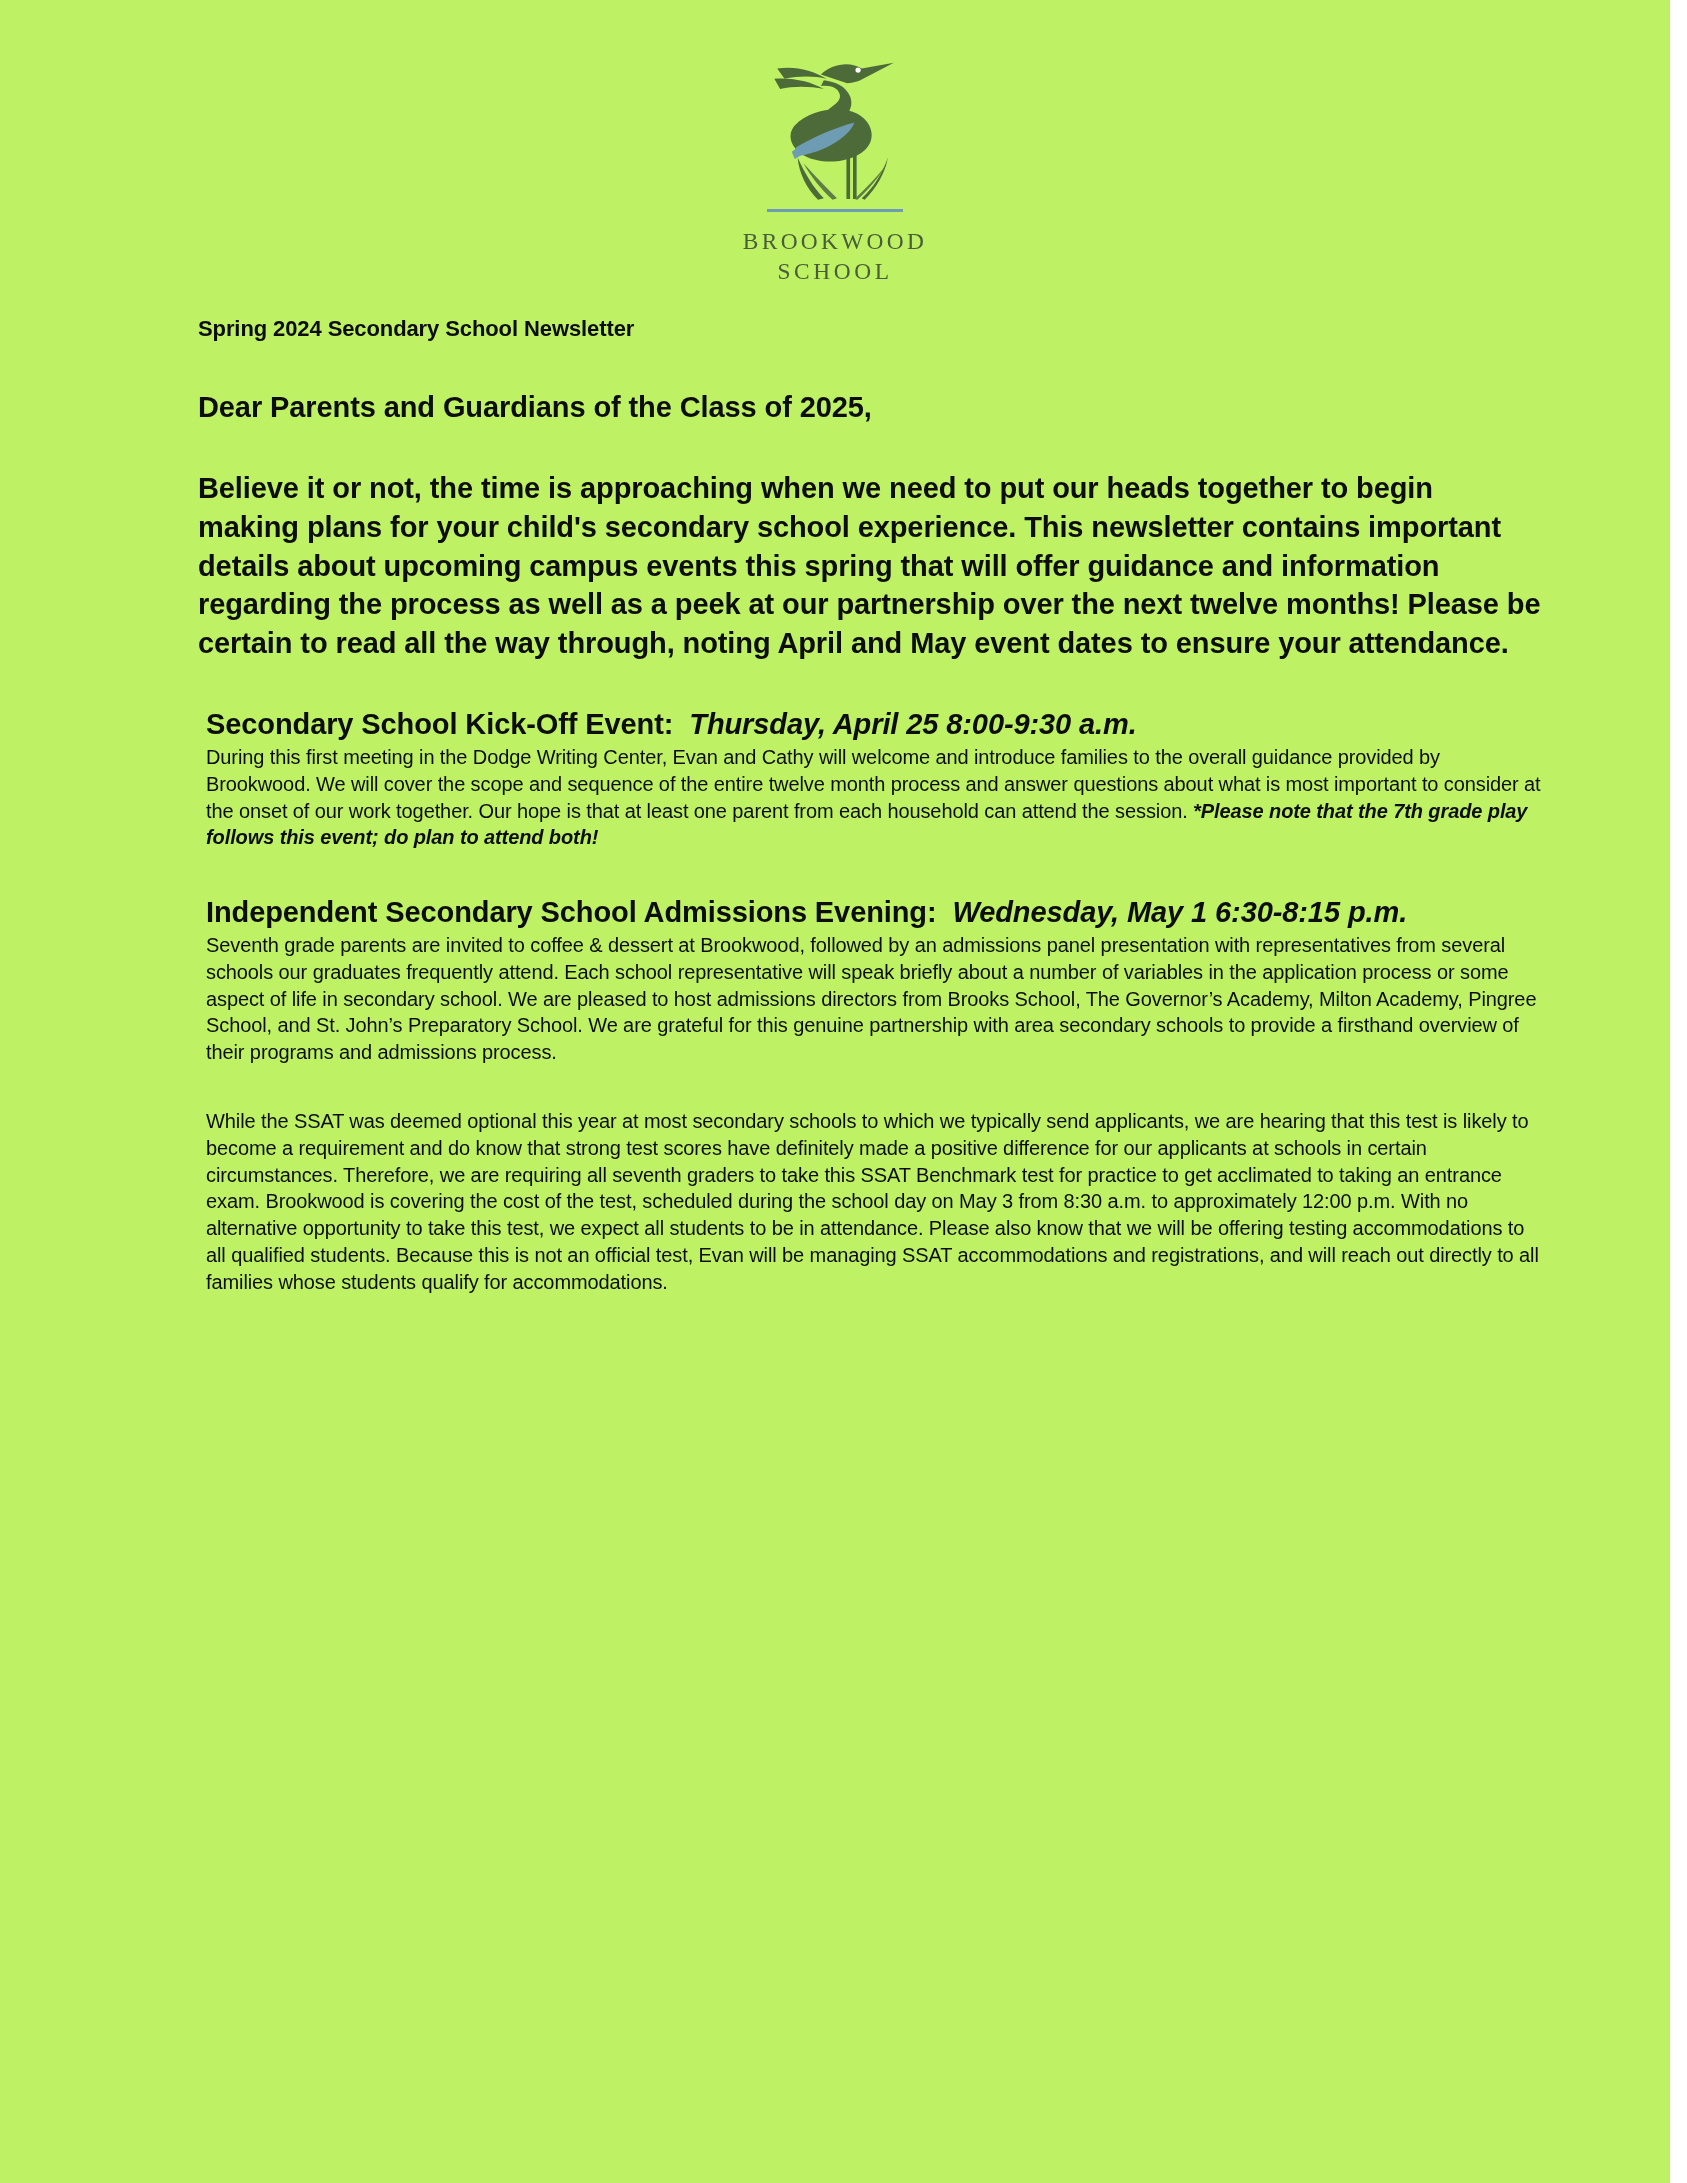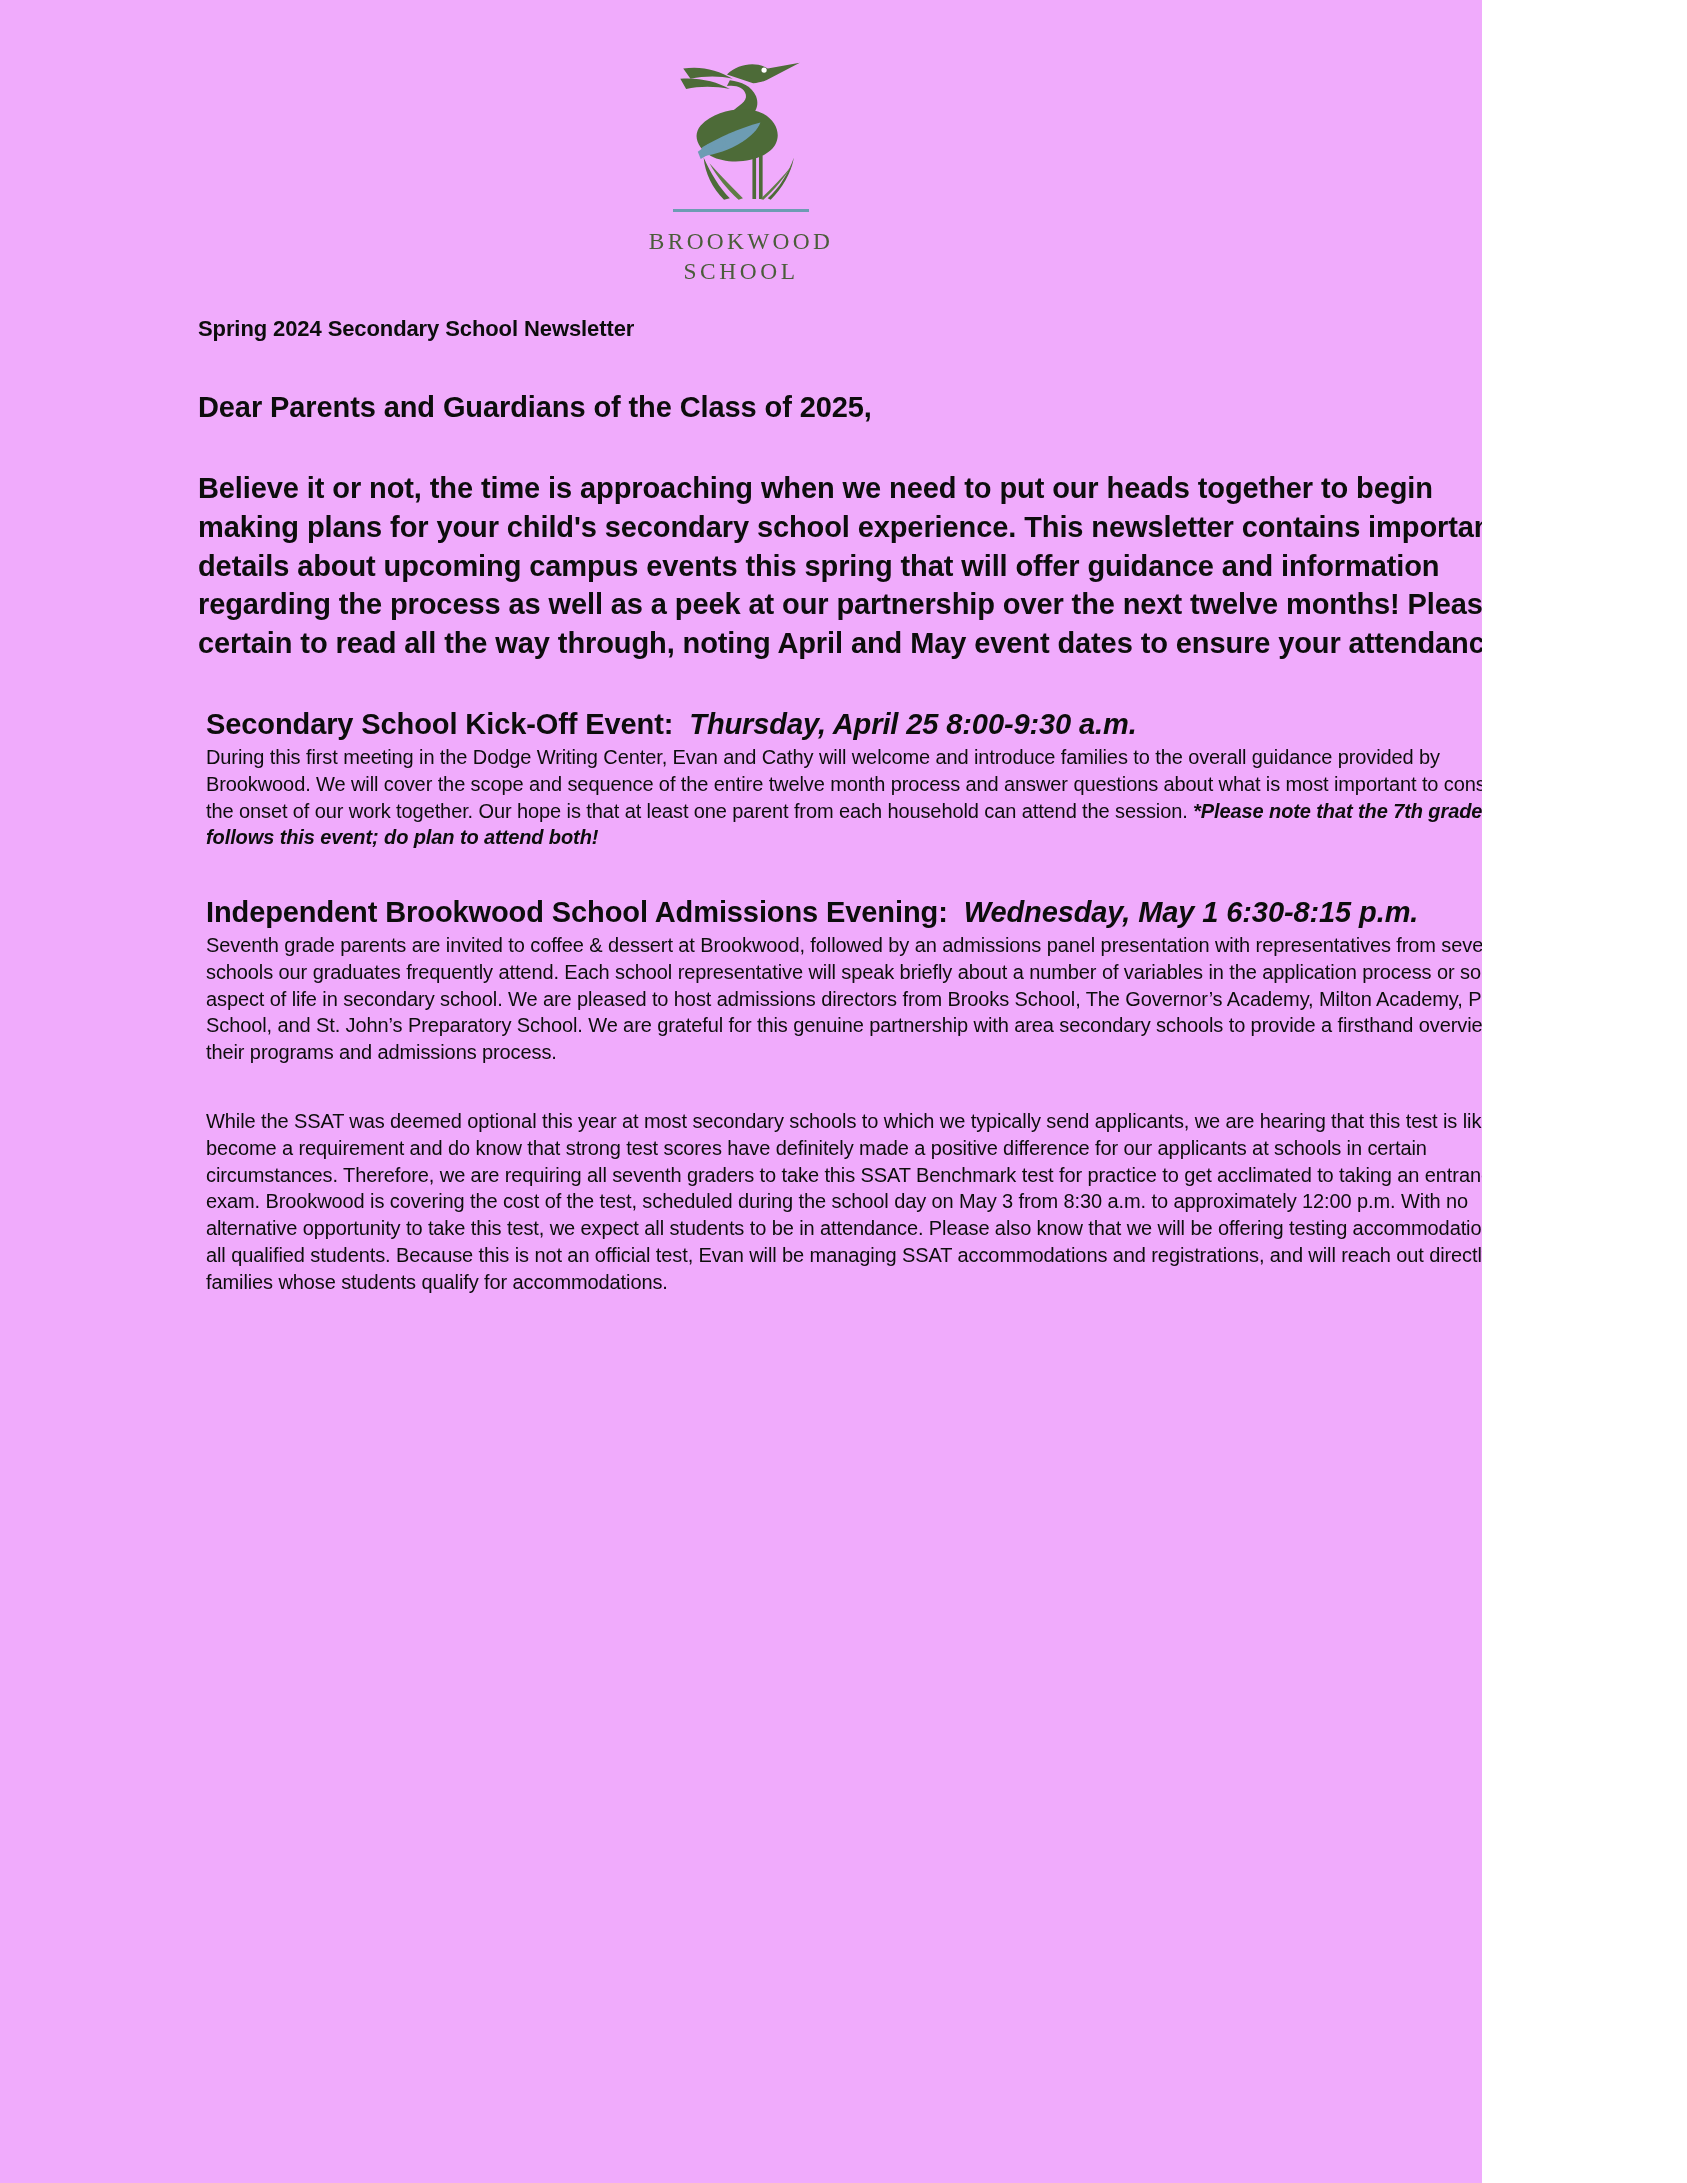--- a/index.html
+++ b/index.html
@@ -1,23 +1,23 @@
 <!DOCTYPE html>
 <html style="font-size:11.7px"><head>
 <meta charset="utf-8">
 <style>
   html, body {
     margin: 0;
     padding: 0;
     background: #ffffff;
   }
   .page {
-    width: 1482px;
+    width: 1670px;
     height: 2183px;
-    background: #f0abfc;
+    background: #bef264;
     position: relative;
     box-sizing: border-box;
     font-family: "Liberation Sans", sans-serif;
     color: #0d0d0d;
     overflow: hidden;
   }
 
   
   .logo-block {
     width: 100%;
@@ -145,21 +145,21 @@
 
     <p class="para">Believe it or not, the time is approaching when we need to put our heads together to begin making plans for your child's secondary school experience.  This newsletter contains important details about upcoming campus events this spring that will offer guidance and information regarding the process as well as a peek at our partnership over the next twelve months!  Please be certain to read all the way through, noting April and May event dates to ensure your attendance.</p>
 
     <div>
       <div class="sec-head"><span>Secondary School Kick-Off Event:</span>&nbsp; <span class="date">Thursday, April 25  8:00-9:30 a.m.</span></div>
       <div class="sec-body"><span>During this first meeting in the Dodge Writing Center, Evan and Cathy will welcome and introduce families to the overall guidance provided by Brookwood.  We will cover the scope and sequence of the entire twelve month process and answer questions about what is most important to consider at the onset of our work together.  Our hope is that at least one parent from each household can attend the session. </span><span class="emph">*Please note that the 7th grade play follows this event; do plan to attend both!</span></div>
     </div>
 
 
     <div>
-      <div class="sec-head"><span>Independent Brookwood School Admissions Evening:</span>&nbsp; <span class="date">Wednesday, May 1  6:30-8:15 p.m.</span></div>
+      <div class="sec-head"><span>Independent Secondary School Admissions Evening:</span>&nbsp; <span class="date">Wednesday, May 1  6:30-8:15 p.m.</span></div>
       <div class="sec-body"><span>Seventh grade parents are invited to coffee &amp; dessert at Brookwood, followed by an admissions panel presentation with representatives from several schools our graduates frequently attend.  Each school representative will speak briefly about a number of variables in the application process or some aspect of life in secondary school.  We are pleased to host admissions directors from Brooks School, The Governor’s Academy, Milton Academy, Pingree School, and St. John’s Preparatory School.  We are grateful for this genuine partnership with area secondary schools to provide a firsthand overview of their programs and admissions process.</span><span class="emph"></span></div>
     </div>
 
     <div>
       <div class="sec-body"><span>While the SSAT was deemed optional this year at most secondary schools to which we typically send applicants, we are hearing that this test is likely to become a requirement and do know that strong test scores have definitely made a positive difference for our applicants at schools in certain circumstances.  Therefore, we are requiring all seventh graders to take this SSAT Benchmark test for practice to get acclimated to taking an entrance exam.  Brookwood is covering the cost of the test, scheduled during the school day on May 3 from 8:30 a.m. to approximately 12:00 p.m.  With no alternative opportunity to take this test, we expect all students to be in attendance.  Please also know that we will be offering testing accommodations to all qualified students.  Because this is not an official test, Evan will be managing SSAT accommodations and registrations, and will reach out directly to all families whose students qualify for accommodations.</span><span class="emph"></span></div>
     </div>
 
   </div>
 </div>
 

